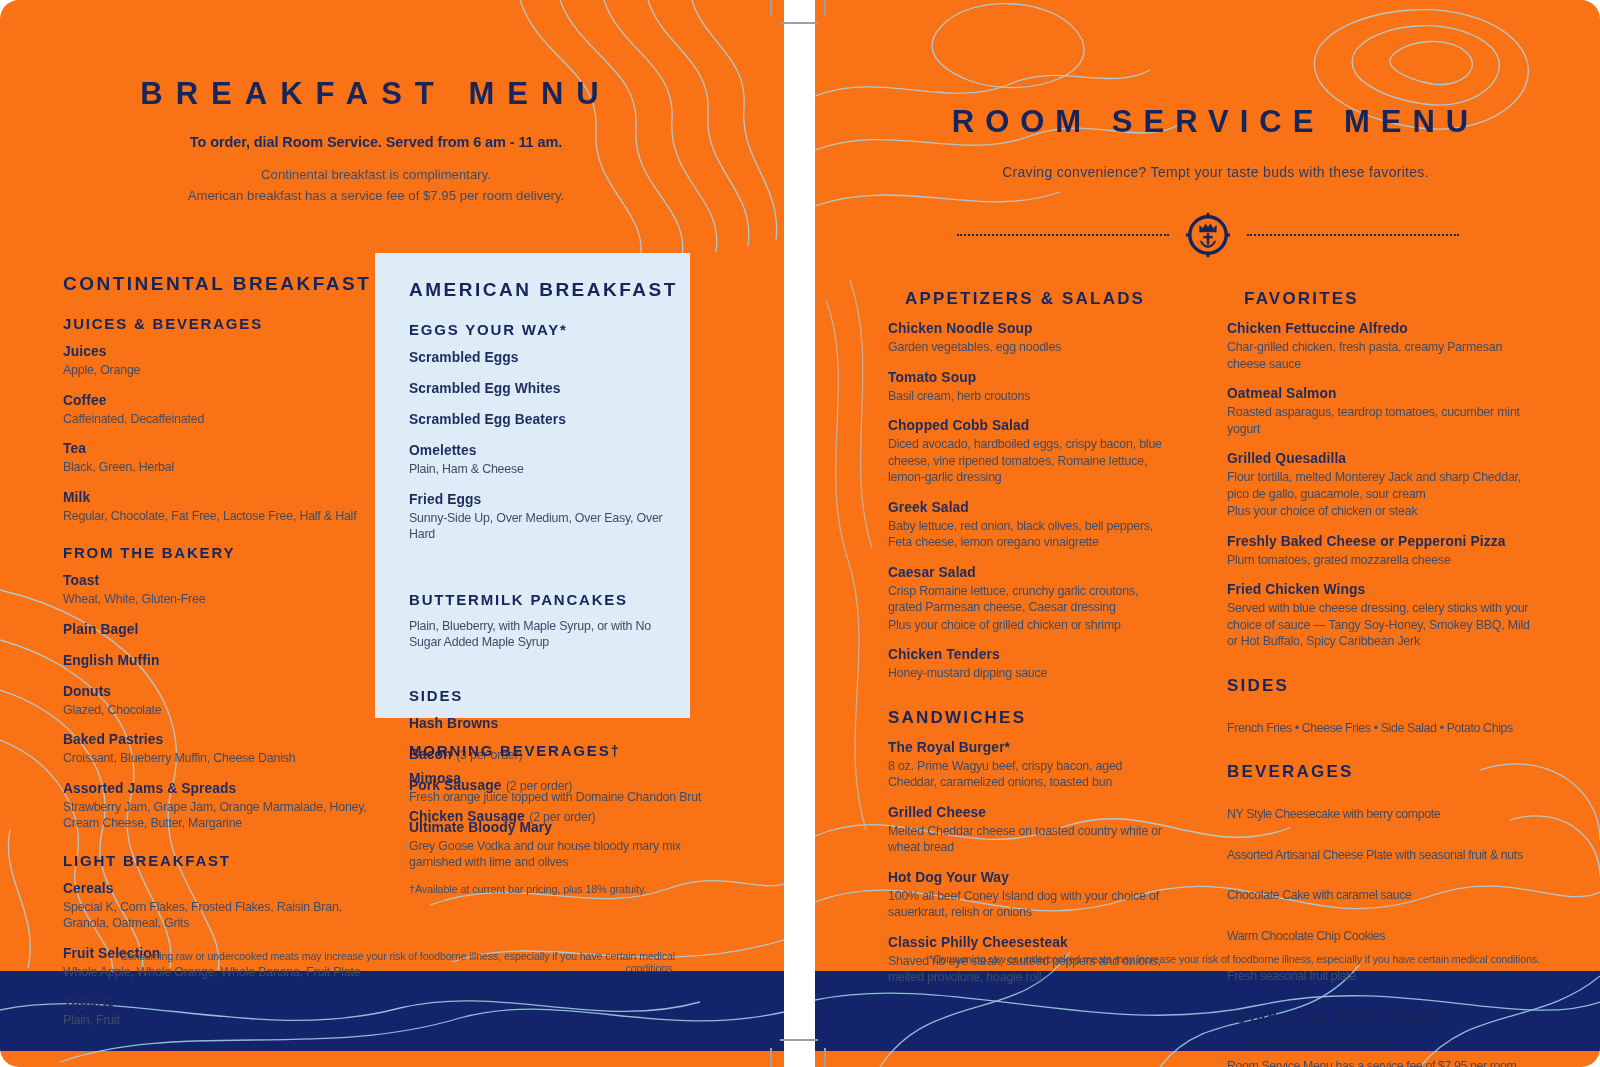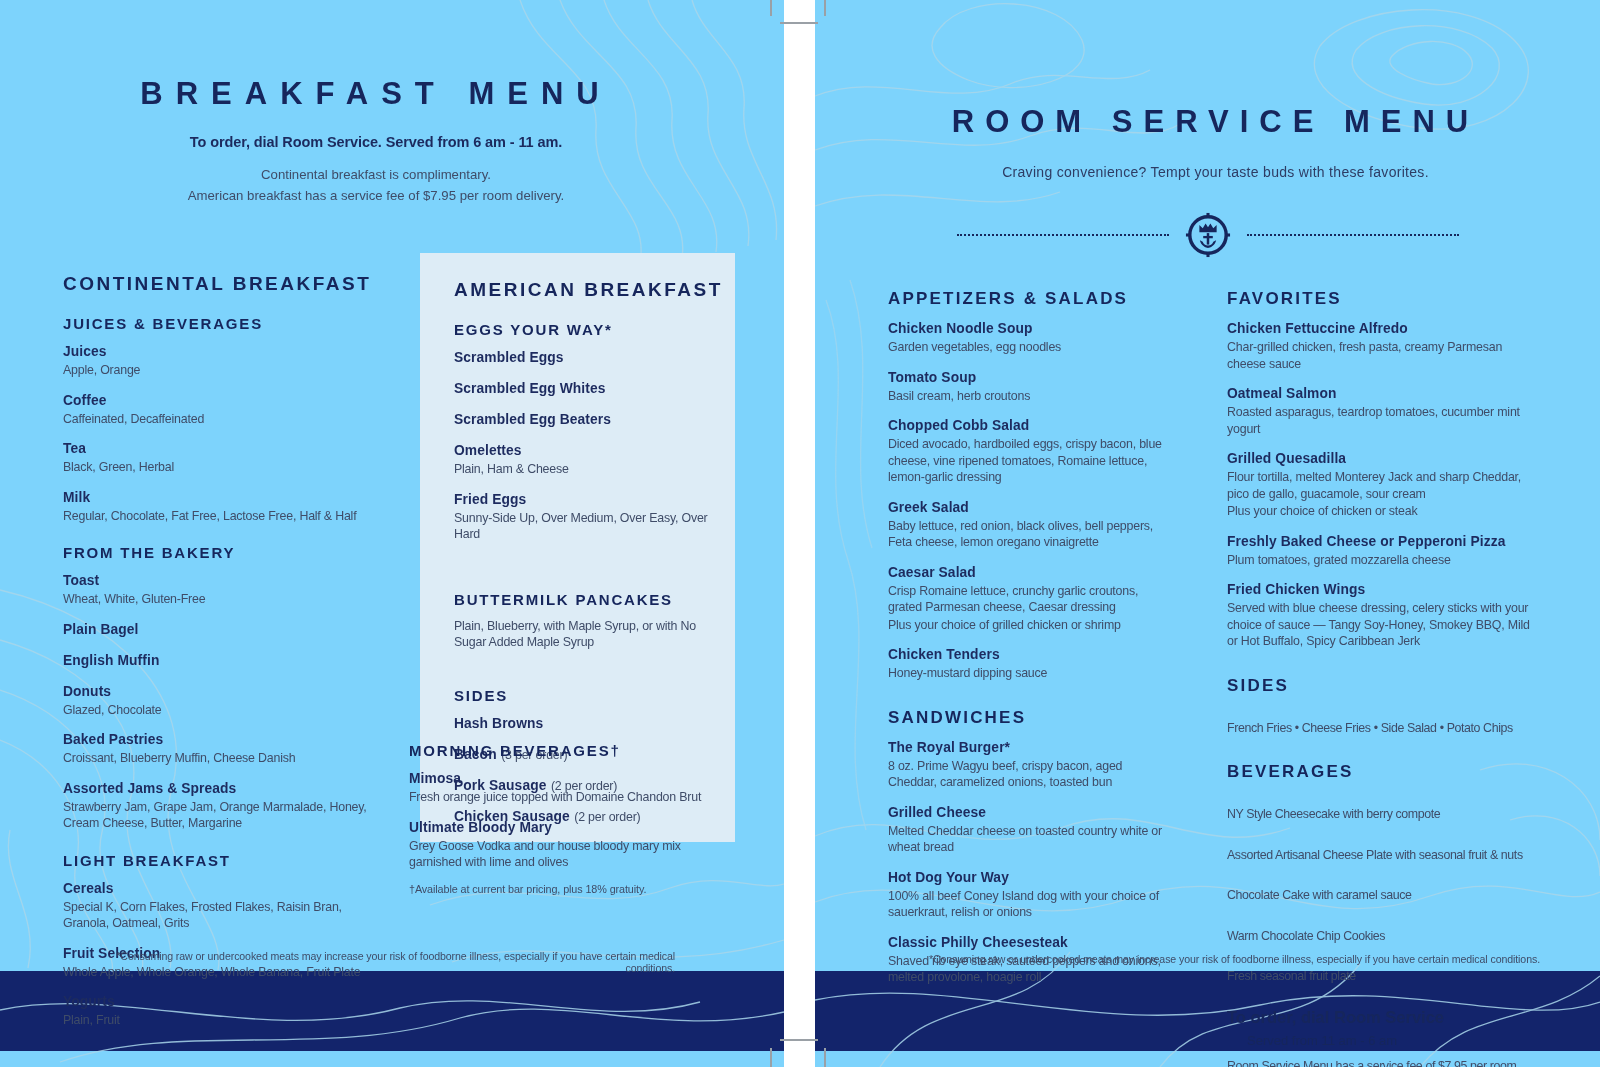--- a/index.html
+++ b/index.html
@@ -1,17 +1,17 @@
 <!DOCTYPE html>
 <html><head>
 <meta charset="utf-8">
 <style>
   html,body{margin:0;padding:0;background:#ffffff;}
-  .page-wrap{position:relative;width:1600px;height:1067px;background:#7dd3fc;overflow:hidden;
-             font-family:"Liberation Sans",sans-serif;color:#16265c;}
+  .page-wrap{position:relative;width:1600px;height:1067px;background:#f97316;overflow:hidden;
+             font-family:"Liberation Sans",sans-serif;color:#16265c;border-radius:19px;}
   
   .navy-bar{position:absolute;top:971px;height:80px;background:#13246b;z-index:1;}
   .bar-left{left:0;width:784px;}
   .bar-right{left:815px;width:785px;}
   #contours{position:absolute;left:0;top:0;z-index:2;pointer-events:none;}
   .gutter{position:absolute;left:784px;top:0;width:31px;height:1067px;background:#ffffff;z-index:3;}
   .page{position:absolute;top:0;z-index:4;}
   .crop{position:absolute;background:#9aa0a6;z-index:5;}
 
   
@@ -24,34 +24,34 @@
   .rp-sub{margin-top:24px;font-size:14px;color:#2e3c64;letter-spacing:0.3px;}
 
   
   .divider{position:absolute;left:0;top:212px;width:785px;display:flex;align-items:center;justify-content:center;gap:16px;}
   .dotline{width:212px;border-top:2px dotted #16265c;height:0;}
   .logo{width:46px;height:46px;}
 
   
   .sec{font-size:19px;font-weight:bold;letter-spacing:2.5px;color:#16265c;margin:0 0 8px 0;white-space:nowrap;}
   .rsec{font-size:17px;font-weight:bold;letter-spacing:2.2px;color:#16265c;margin:26px 0 10px 0;white-space:nowrap;}
-  .rsec:first-child{margin-top:0;}
+  .rsec:first-child{margin-top:0;margin-left:17px;}
   .sub{font-size:15px;font-weight:bold;letter-spacing:1.8px;color:#16265c;margin:20px 0 10px 0;white-space:nowrap;}
   .mi{margin:0 0 12px 0;}
   .nm{font-size:13.8px;font-weight:bold;color:#1d2b5f;line-height:19px;letter-spacing:0.1px;}
   .ds{font-size:12.4px;color:#3f4c68;line-height:16.5px;margin-top:1px;letter-spacing:-0.2px;}
   .ds:empty{display:none;}
   .sfx{font-weight:normal;font-size:12.4px;color:#3f4c68;letter-spacing:-0.2px;}
   .pl{font-size:12.4px;color:#3f4c68;line-height:16.5px;letter-spacing:-0.4px;margin-top:24px;}
   .gap{height:16px;}
 
   
   .col1{position:absolute;left:63px;top:273px;width:320px;}
-  .bluebox{position:absolute;left:375px;top:253px;width:315px;height:589px;background:#ddecf6;
-           padding:26px 0 0 34px;box-sizing:border-box;margin-left:45px;}
+  .bluebox{position:absolute;left:375px;top:253px;width:315px;height:465px;background:#ddecf6;
+           padding:26px 0 0 34px;box-sizing:border-box;}
   .bluebox .inner{width:276px;}
   .morning{position:absolute;left:409px;top:742px;width:300px;}
   .bar-note{font-size:10.8px;color:#3f4c68;margin-top:10px;letter-spacing:-0.1px;}
   .foot{position:absolute;font-size:10.6px;color:#3f4c68;text-align:right;letter-spacing:-0.1px;z-index:4;}
 
   
   .rcol1{position:absolute;left:73px;top:289px;width:285px;}
   .rcol2{position:absolute;left:412px;top:289px;width:310px;}
   .order1{font-size:16.5px;font-weight:bold;color:#16265c;line-height:24px;margin-top:20px;}
   .order2{font-size:13px;font-weight:normal;color:#16265c;line-height:24px;margin-left:20px;}

